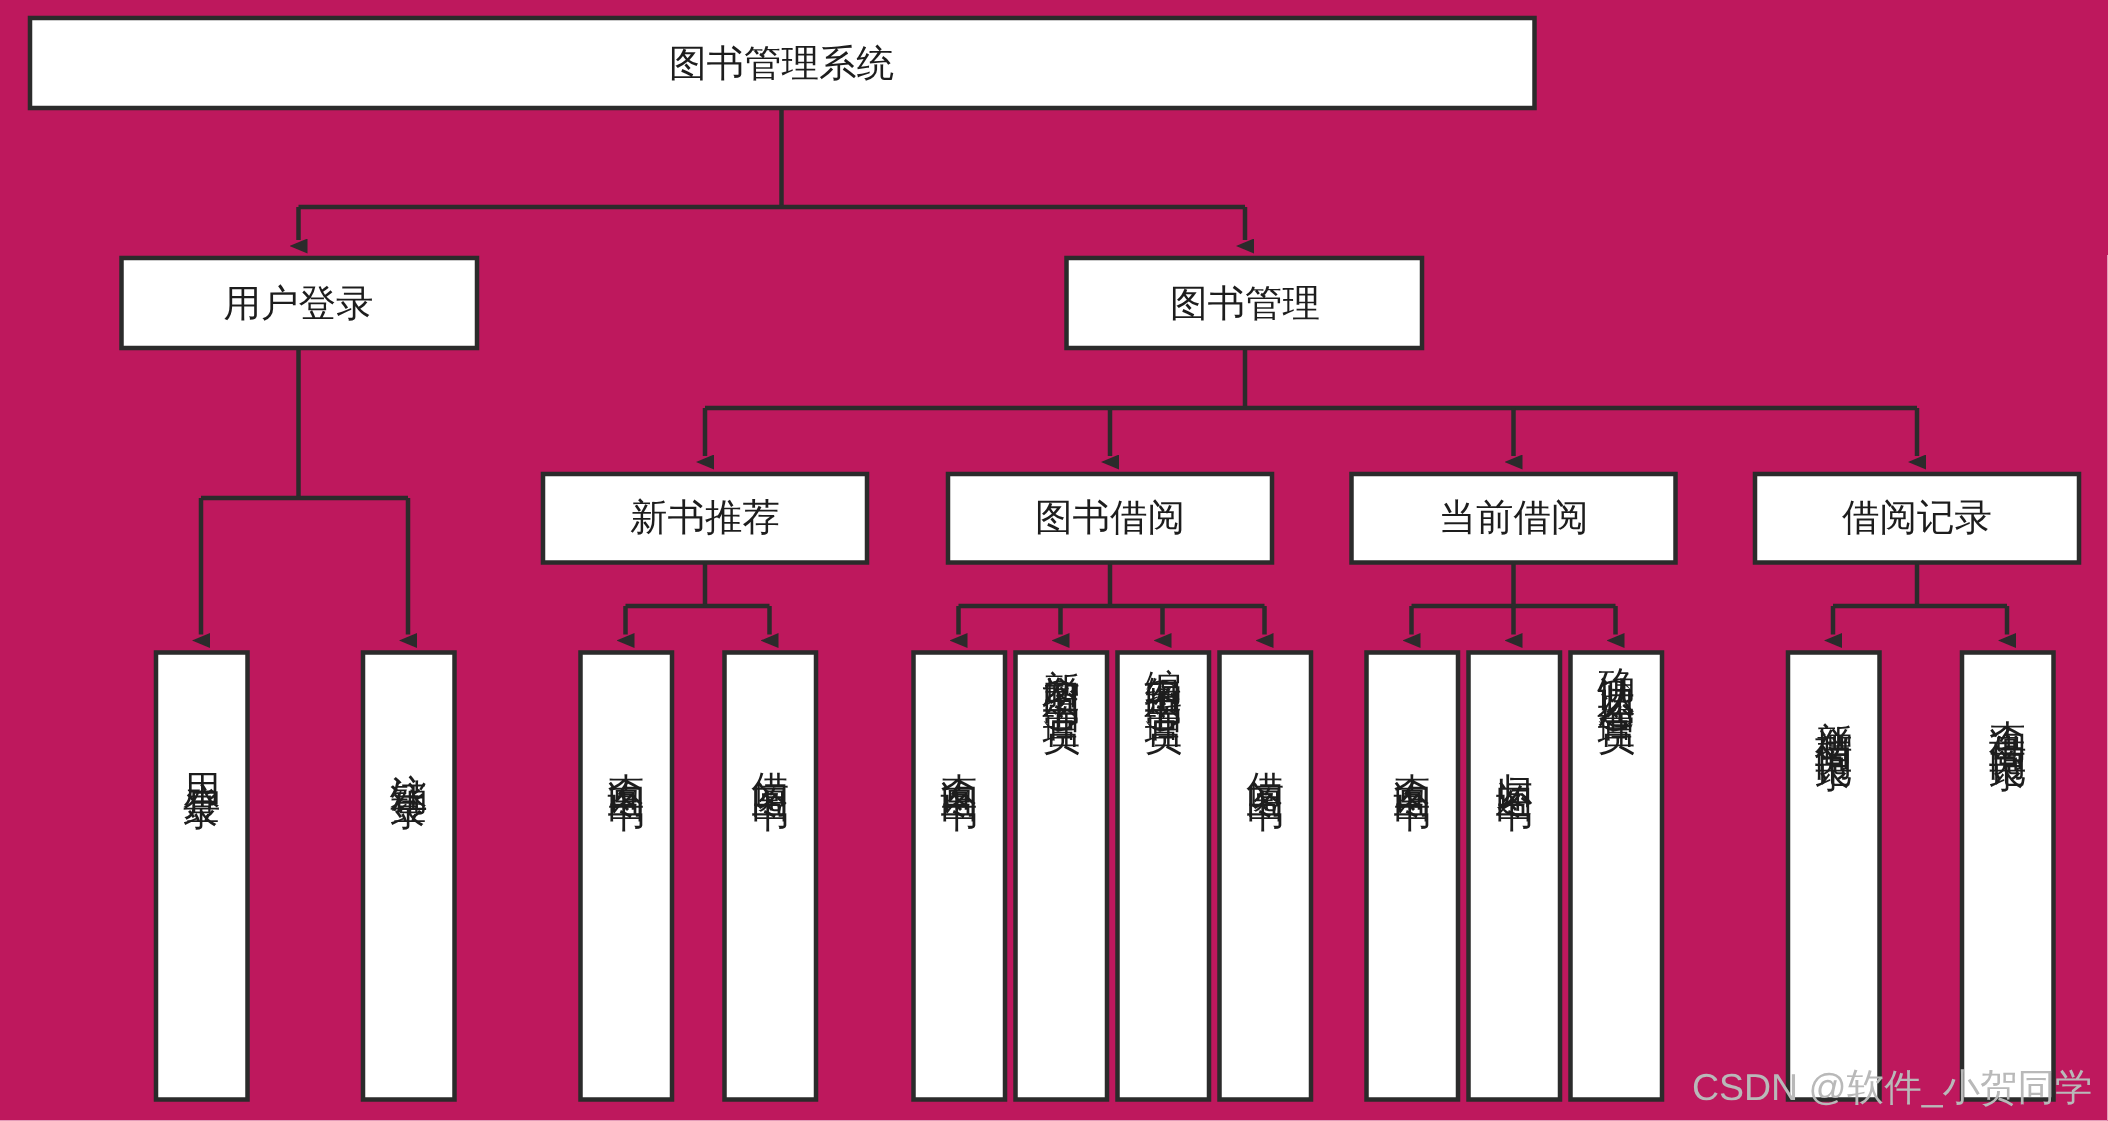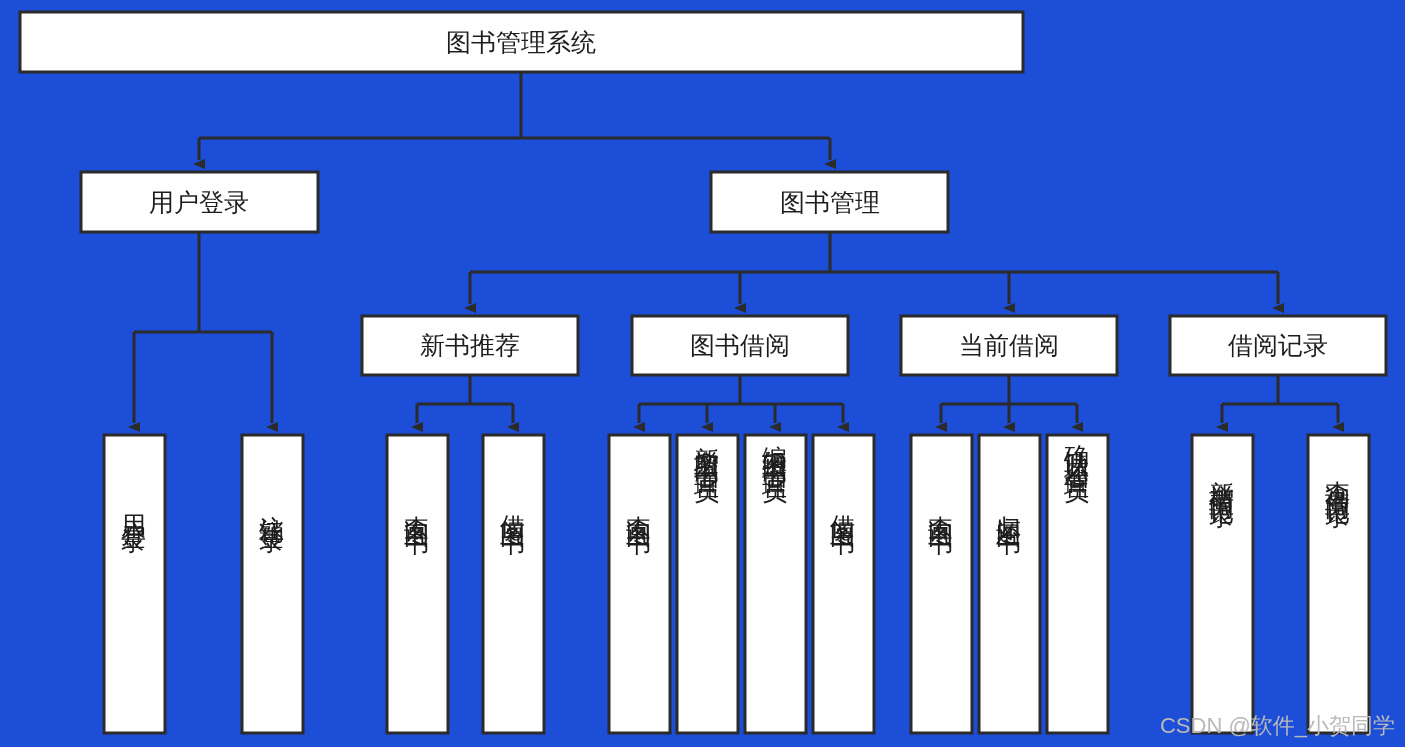--- a/index.html
+++ b/index.html
@@ -8,21 +8,21 @@
     padding: 0;
     background: #ffffff;
   }
   body {
     font-family: "Liberation Sans", "DejaVu Sans", sans-serif;
   }
   #diagram-root {
     position: relative;
     width: 1405px;
     height: 747px;
-    background: #1d4ed8;
+    background: #be185d;
     overflow: hidden;
   }
   svg.flow {
     position: absolute;
     left: 0;
     top: 0;
     width: 1405px;
     height: 747px;
     display: block;
   }
@@ -52,21 +52,21 @@
     text-orientation: upright;
     glyph-orientation-vertical: 0;
     letter-spacing: 5px;
     text-anchor: middle;
   }
   .watermark {
     position: absolute;
     right: 10px;
     bottom: 6px;
     font-family: "Liberation Sans", "DejaVu Sans", sans-serif;
-    font-size: 22px;
+    font-size: 25px;
     color: #b9b9b9;
     white-space: nowrap;
     user-select: none;
     pointer-events: none;
   }
 </style>
 </head>
 <body>
 
 <div id="diagram-root">

